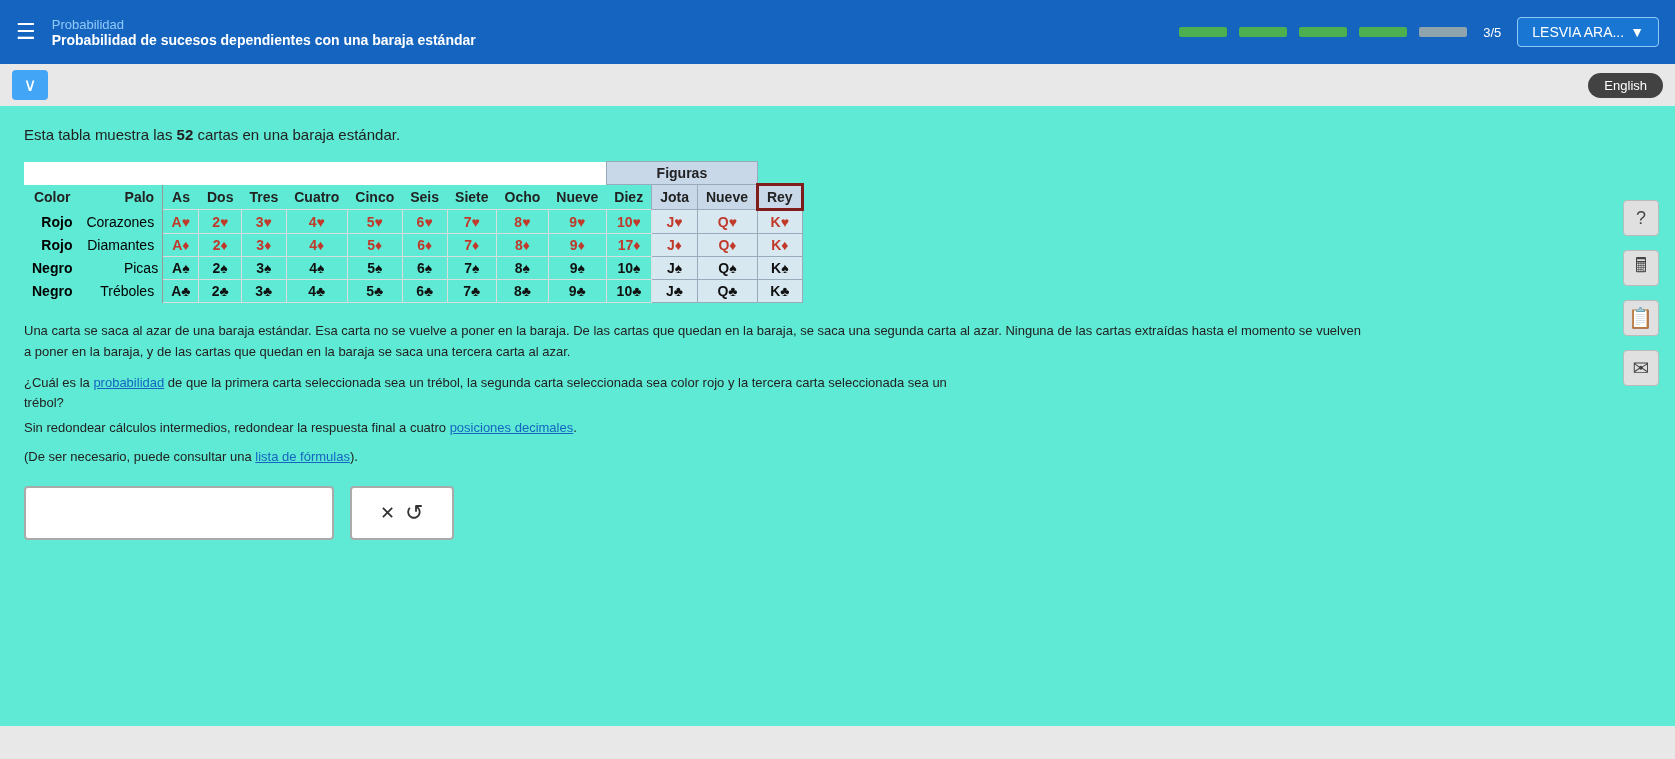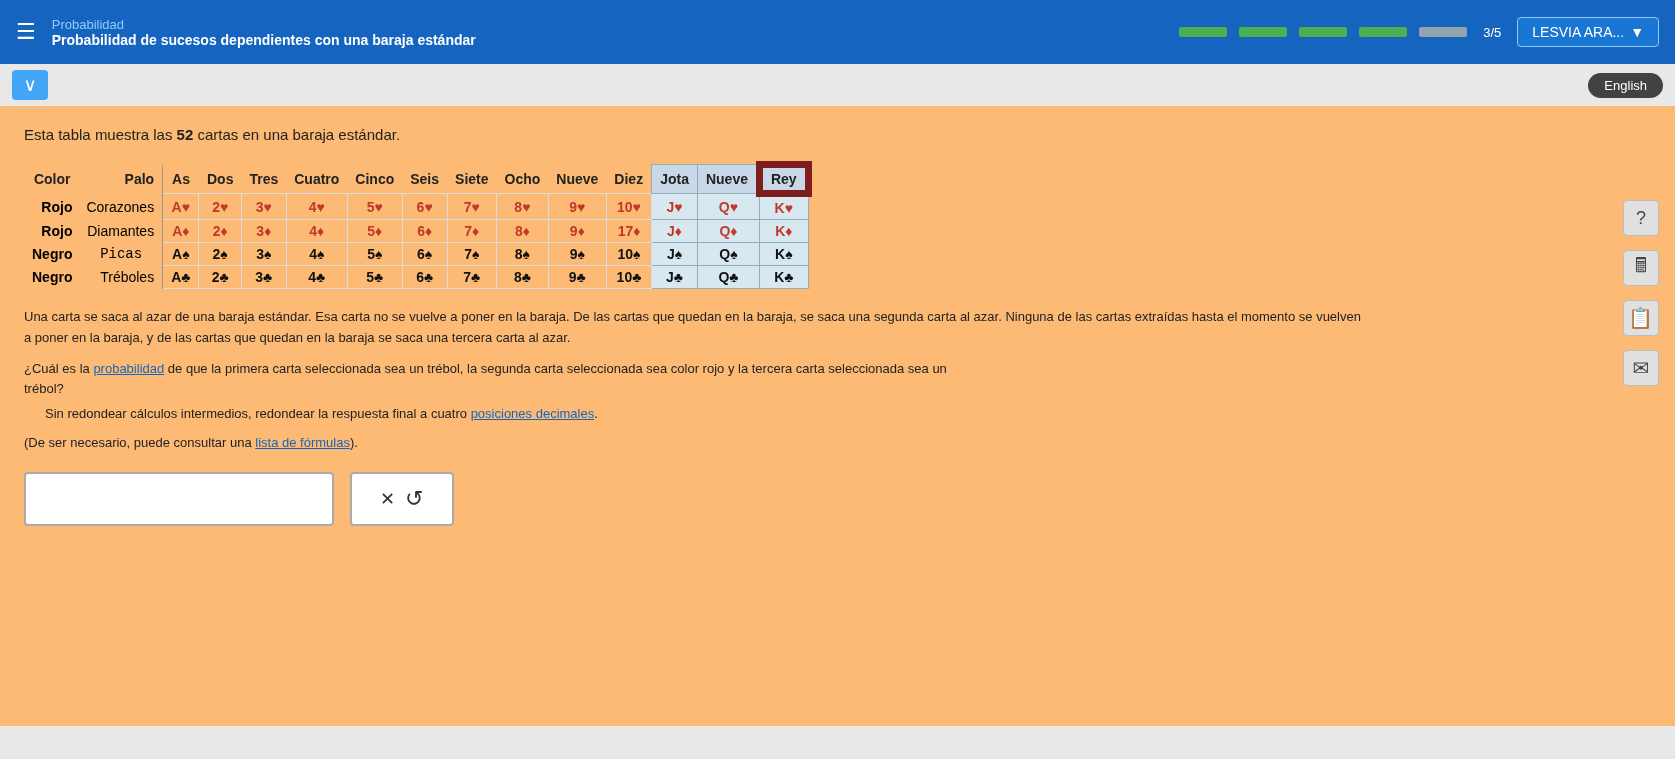--- a/index.html
+++ b/index.html
@@ -94,21 +94,21 @@
       color: white;
       border: none;
       border-radius: 20px;
       padding: 5px 16px;
       font-size: 13px;
       cursor: pointer;
     }
 
     
     .main-content {
-      background: #fdba74;
+      background: #5eead4;
       margin: 0;
       padding: 20px 24px 20px 24px;
       min-height: 620px;
       position: relative;
     }
 
     .intro-text {
       font-size: 15px;
       margin-bottom: 18px;
       color: #222;
@@ -243,36 +243,41 @@
 
 <div class="main-content">
 
   <p class="intro-text">
     Esta tabla muestra las <strong>52</strong> cartas en una baraja estándar.
   </p>
 
   <div style="margin-bottom: 18px; max-width: 1300px;">
     <table class="card-table">
       <thead>
+        <tr>
+          <th colspan="2" style="border:none; background:white;"></th>
+          <th colspan="9" style="border:none; background:white;"></th>
+          <th colspan="3" style="background:#c8d8e8; border:1px solid #9ab; font-weight:bold; font-size:14px;">Figuras</th>
+        </tr>
         <tr>
           <th style="font-weight:bold; text-align:center; padding-right:6px;">Color</th>
           <th style="font-weight:bold; text-align:right; padding-right:8px; border-right:1px solid #999;">Palo</th>
           <th>As</th>
           <th>Dos</th>
           <th>Tres</th>
           <th>Cuatro</th>
           <th>Cinco</th>
           <th>Seis</th>
           <th>Siete</th>
           <th>Ocho</th>
           <th>Nueve</th>
           <th>Diez</th>
           <th style="background:#c8d8e8; border:1px solid #9ab;">Jota</th>
           <th style="background:#c8d8e8; border:1px solid #9ab;">Nueve</th>
-          <th style="background:#c8d8e8; border:7px solid #7f1d1d;">Rey</th>
+          <th style="background:#c8d8e8; border:3px solid #7f1d1d;">Rey</th>
         </tr>
       </thead>
       <tbody id="card-table-body">
       <tr>
             <td class="color-col" style="font-weight: bold; border: none; text-align: right; padding-right: 6px;">Rojo</td>
             <td class="palo-col" style="border-top: none; border-right: 1px solid rgb(153, 153, 153); border-bottom: none; border-left: none; border-image: initial; text-align: right; padding-right: 8px;">Corazones</td>
             <td class="red-suit">A♥</td>
             <td class="red-suit">2♥</td>
             <td class="red-suit">3♥</td>
             <td class="red-suit">4♥</td>
@@ -298,21 +303,21 @@
             <td class="red-suit">7♦</td>
             <td class="red-suit">8♦</td>
             <td class="red-suit">9♦</td>
             <td class="red-suit">17♦</td>
             <td class="red-suit" style="background: rgb(216, 232, 240); border: 1px solid rgb(153, 170, 187);">J♦</td>
             <td class="red-suit" style="background: rgb(216, 232, 240); border: 1px solid rgb(153, 170, 187);">Q♦</td>
             <td class="red-suit" style="background: rgb(216, 232, 240); border: 1px solid rgb(153, 170, 187);">K♦</td>
           </tr>
           <tr>
             <td class="color-col" style="font-weight: bold; border: none; text-align: right; padding-right: 6px;">Negro</td>
-            <td class="palo-col" style="border-top: none; border-right: 1px solid rgb(153, 153, 153); border-bottom: none; border-left: none; border-image: initial; text-align: right; padding-right: 20px; font-family: Liberation Mono, monospace;">Picas</td>
+            <td class="palo-col" style="border-top: none; border-right: 1px solid rgb(153, 153, 153); border-bottom: none; border-left: none; border-image: initial; text-align: right; padding-right: 4px;">Picas</td>
             <td class="black-suit">A♠</td>
             <td class="black-suit">2♠</td>
             <td class="black-suit">3♠</td>
             <td class="black-suit">4♠</td>
             <td class="black-suit">5♠</td>
             <td class="black-suit">6♠</td>
             <td class="black-suit">7♠</td>
             <td class="black-suit">8♠</td>
             <td class="black-suit">9♠</td>
             <td class="black-suit">10♠</td>
@@ -340,21 +345,21 @@
         </tbody>
     </table>
   </div>
 
   <div class="problem-text">
     <p>Una carta se saca al azar de una baraja estándar. Esa carta no se vuelve a poner en la baraja. De las cartas que quedan en la baraja, se saca una segunda carta al azar. Ninguna de las cartas extraídas hasta el momento se vuelven a poner en la baraja, y de las cartas que quedan en la baraja se saca una tercera carta al azar.</p>
     <p style="margin-top:10px;">
       <span>¿Cuál es la </span><a class="underline-link">probabilidad</a><span> de que la primera carta seleccionada sea un trébol, la segunda carta seleccionada sea color rojo y la tercera carta seleccionada sea un</span>
       <br><span>trébol?</span>
     </p>
-    <p style="margin-top:4px;margin-left:21px;">
+    <p style="margin-top:4px;">
       <span>Sin redondear cálculos intermedios, redondear la respuesta final a cuatro </span><a class="underline-link">posiciones decimales</a><span>.</span>
     </p>
     <p style="margin-top:8px;">
       <span>(De ser necesario, puede consultar una </span><a class="underline-link">lista de fórmulas</a><span>).</span>
     </p>
   </div>
 
   <div class="answer-area">
     <input class="answer-input" type="text" placeholder="" style="">
     <button class="action-btn">

